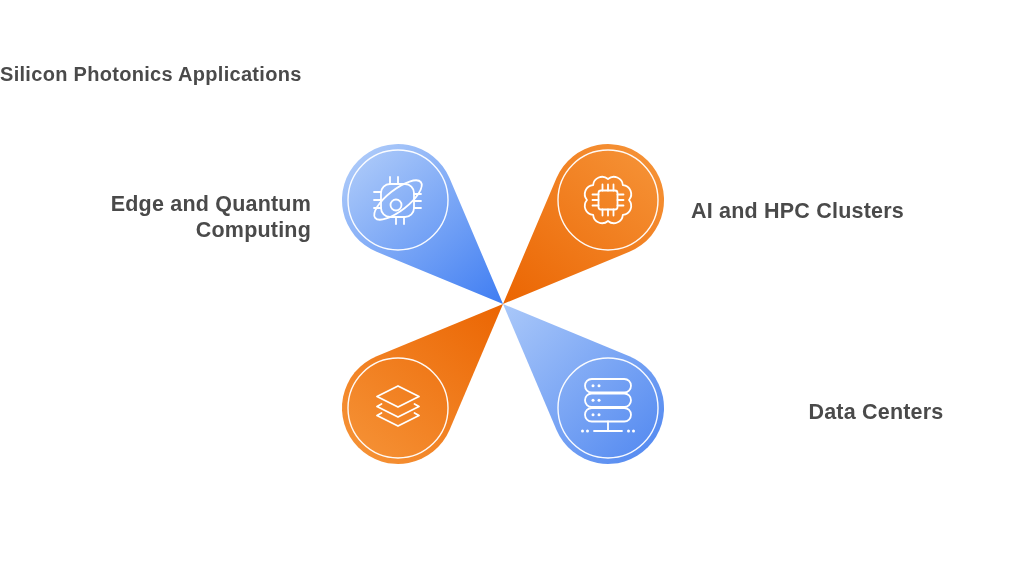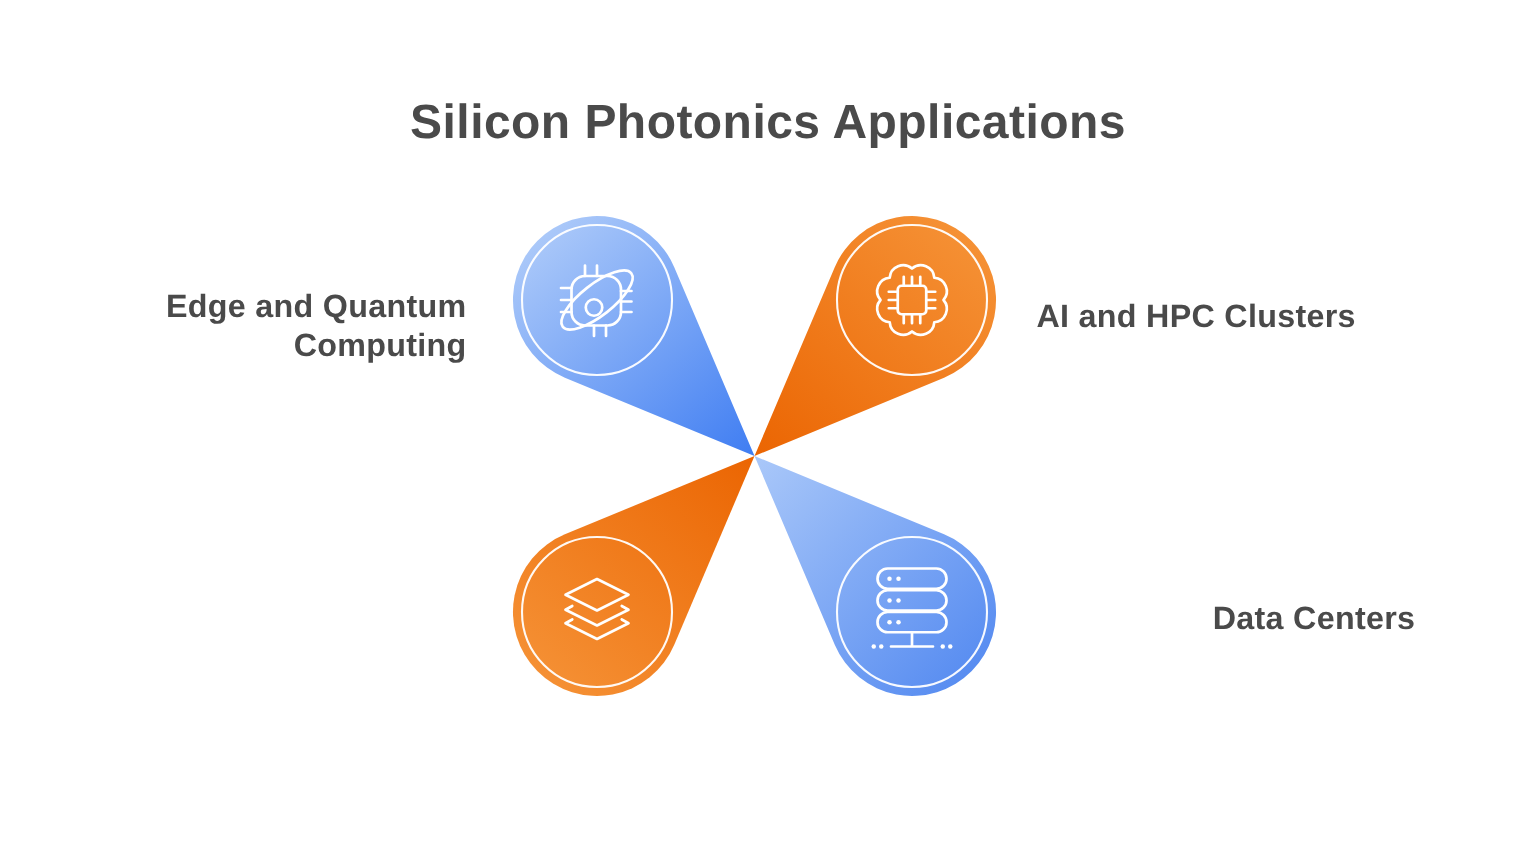--- a/index.html
+++ b/index.html
@@ -3,21 +3,21 @@
 <meta charset="utf-8">
 <style>
   html,body{margin:0;padding:0;background:var(--background,#fff);}
   .stage{
     position:relative;width:1024px;height:578px;overflow:hidden;
     background:var(--background,#fff);
     font-family:"Liberation Sans","DejaVu Sans",sans-serif;
   }
   .title{
     position:absolute;top:63px;left:0;right:0;margin:0;
-    text-align:center;font-size:32px;font-weight:700;letter-spacing:.3px;
+    text-align:left;font-size:20px;font-weight:700;letter-spacing:.3px;
     color:var(--text,#4a4a4a);
   }
   .diagram{position:absolute;left:0;top:0;}
   .label{
     position:absolute;font-weight:700;font-size:21.5px;line-height:1.22;
     letter-spacing:.2px;color:var(--text,#4a4a4a);
   }
   .label.tl{right:713px;top:191px;width:240px;text-align:right;}
   .label.tr{left:691px;top:198px;width:300px;text-align:left;}
   .label.bl{right:713px;top:390px;width:240px;text-align:right;}

